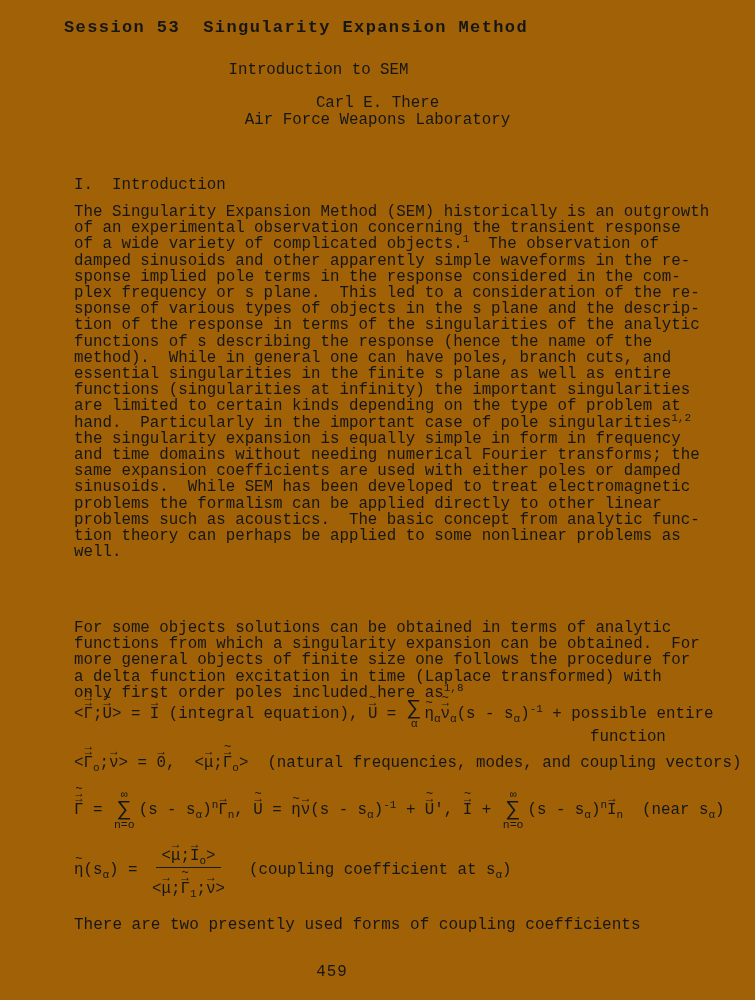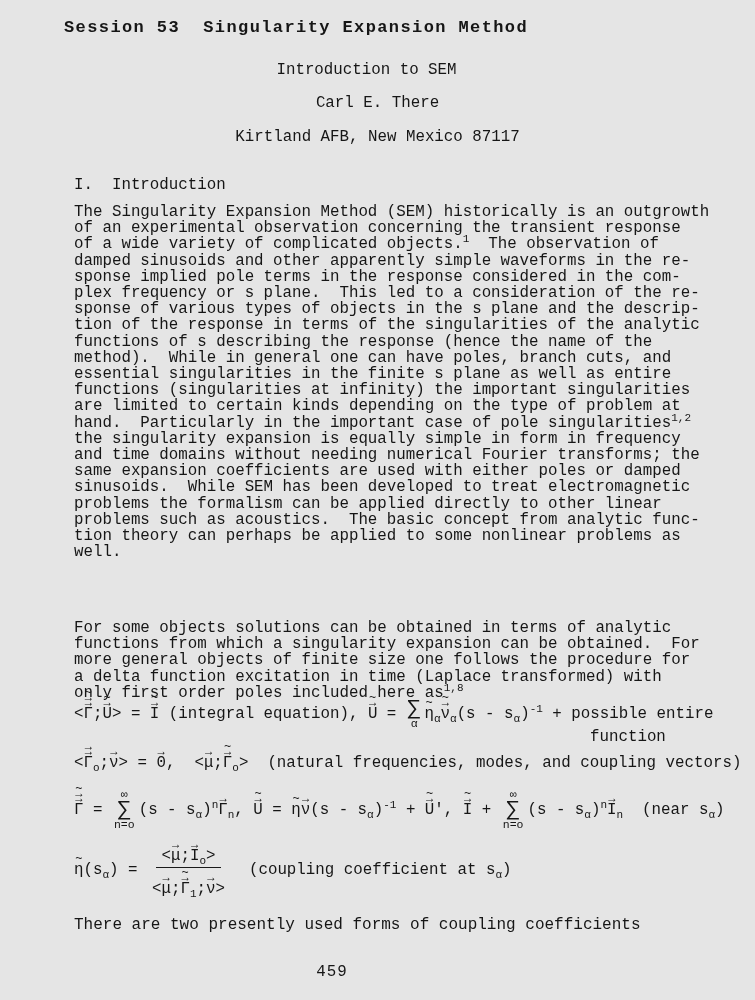--- a/index.html
+++ b/index.html
@@ -1,30 +1,30 @@
 <!DOCTYPE html>
 <html><head>
 <meta charset="utf-8">
 <style>
   html,body{margin:0;padding:0;background:#ffffff;}
   .page{
     position:relative;
     width:755px;height:1000px;
-    background:#e5e5e5;
+    background:#a16207;
     font-family:"Liberation Mono","DejaVu Sans Mono",monospace;
     color:#161616;
     overflow:hidden;
   }
   .abs{position:absolute;}
   .session-header{
     left:64px;top:18px;
     font-size:17px;font-weight:bold;letter-spacing:1.4px;
     white-space:pre;
   }
-  .doc-title{left:0;width:637px;top:61px;text-align:center;font-size:15.8px;white-space:pre;padding-left:48px;}
+  .doc-title{left:0;width:637px;top:61px;text-align:center;font-size:15.8px;white-space:pre;}
   .author-line{left:0;width:755px;text-align:center;font-size:15.8px;white-space:pre;line-height:17px;}
   .author-name{top:95px;}
   .affil-1{top:112px;}
   .affil-2{top:129px;}
   .sec-heading{left:74px;font-size:15.8px;white-space:pre;}
   .sec-heading-1{top:176px;}
   .sec-heading-2{top:575px;}
   .para{
     left:74px;width:675px;
     font-size:15.8px;line-height:16.2px;
@@ -63,21 +63,21 @@
 </head>
 <body>
 
 <div class="page">
 
   <div class="abs session-header">Session 53  Singularity Expansion Method</div>
 
   <div class="abs doc-title">Introduction to SEM</div>
 
   <div class="abs author-line author-name">Carl E. There</div>
-  <div class="abs author-line affil-2">Kirtland AFB, New Mexico 87117</div>
+  <div class="abs author-line affil-1">Air Force Weapons Laboratory</div>
 
   <div class="abs sec-heading sec-heading-1">I.  Introduction</div>
   <div class="abs para para-1">The Singularity Expansion Method (SEM) historically is an outgrowth<br>of an experimental observation concerning the transient response<br>of a wide variety of complicated objects.<sup>1</sup>  The observation of<br>damped sinusoids and other apparently simple waveforms in the re-<br>sponse implied pole terms in the response considered in the com-<br>plex frequency or s plane.  This led to a consideration of the re-<br>sponse of various types of objects in the s plane and the descrip-<br>tion of the response in terms of the singularities of the analytic<br>functions of s describing the response (hence the name of the<br>method).  While in general one can have poles, branch cuts, and<br>essential singularities in the finite s plane as well as entire<br>functions (singularities at infinity) the important singularities<br>are limited to certain kinds depending on the type of problem at<br>hand.  Particularly in the important case of pole singularities<sup>1,2</sup><br>the singularity expansion is equally simple in form in frequency<br>and time domains without needing numerical Fourier transforms; the<br>same expansion coefficients are used with either poles or damped<br>sinusoids.  While SEM has been developed to treat electromagnetic<br>problems the formalism can be applied directly to other linear<br>problems such as acoustics.  The basic concept from analytic func-<br>tion theory can perhaps be applied to some nonlinear problems as<br>well.</div>
 
   <div class="abs para para-2">For some objects solutions can be obtained in terms of analytic<br>functions from which a singularity expansion can be obtained.  For<br>more general objects of finite size one follows the procedure for<br>a delta function excitation in time (Laplace transformed) with<br>only first order poles included here as<sup>1,8</sup></div>
 
   <div class="abs eq eq-1">&lt;<span class="st"><i>~</i><i>→</i><i>→</i><b>Γ</b></span>;<span class="st"><i>~</i><i>→</i><b>U</b></span>&gt; = <span class="st"><i>~</i><i>→</i><b>I</b></span> (integral equation), <span class="st"><i>~</i><i>→</i><b>U</b></span> = <span class="sum"><b>∑</b><i>α</i></span><span class="st"><i>~</i><b>η</b></span><sub>α</sub><span class="st"><i>~</i><i>→</i><b>ν</b></span><sub>α</sub>(s - s<sub>α</sub>)<sup>-1</sup> + possible entire<br><span class="fnind">function</span></div>
   <div class="abs eq eq-2">&lt;<span class="st"><i>→</i><i>→</i><b>Γ</b></span><sub>o</sub>;<span class="st"><i>→</i><b>ν</b></span>&gt; = <span class="st"><i>→</i><b>0</b></span>,  &lt;<span class="st"><i>→</i><b>μ</b></span>;<span class="st"><i>~</i><i>→</i><b>Γ</b></span><sub>o</sub>&gt;  (natural frequencies, modes, and coupling vectors)</div>
   <div class="abs eq eq-3"><span class="st"><i>~</i><i>→</i><i>→</i><b>Γ</b></span> = <span class="sum"><i>∞</i><b>∑</b><i>n=o</i></span>(s - s<sub>α</sub>)<sup>n</sup><span class="st"><i>→</i><b>Γ</b></span><sub>n</sub>, <span class="st"><i>~</i><i>→</i><b>U</b></span> = <span class="st"><i>~</i><b>η</b></span><span class="st"><i>→</i><b>ν</b></span>(s - s<sub>α</sub>)<sup>-1</sup> + <span class="st"><i>~</i><i>→</i><b>U</b></span>', <span class="st"><i>~</i><i>→</i><b>I</b></span> + <span class="sum"><i>∞</i><b>∑</b><i>n=o</i></span>(s - s<sub>α</sub>)<sup>n</sup><span class="st"><i>→</i><b>I</b></span><sub>n</sub>  (near s<sub>α</sub>)</div>
   <div class="abs eq eq-4"><span class="st"><i>~</i><b>η</b></span>(s<sub>α</sub>) = <span class="frac"><span class="nu">&lt;<span class="st"><i>→</i><b>μ</b></span>;<span class="st"><i>→</i><b>I</b></span><sub>o</sub>&gt;</span><span class="de">&lt;<span class="st"><i>→</i><b>μ</b></span>;<span class="st"><i>~</i><i>→</i><b>Γ</b></span><sub>1</sub>;<span class="st"><i>→</i><b>ν</b></span>&gt;</span></span>  (coupling coefficient at s<sub>α</sub>)</div>

